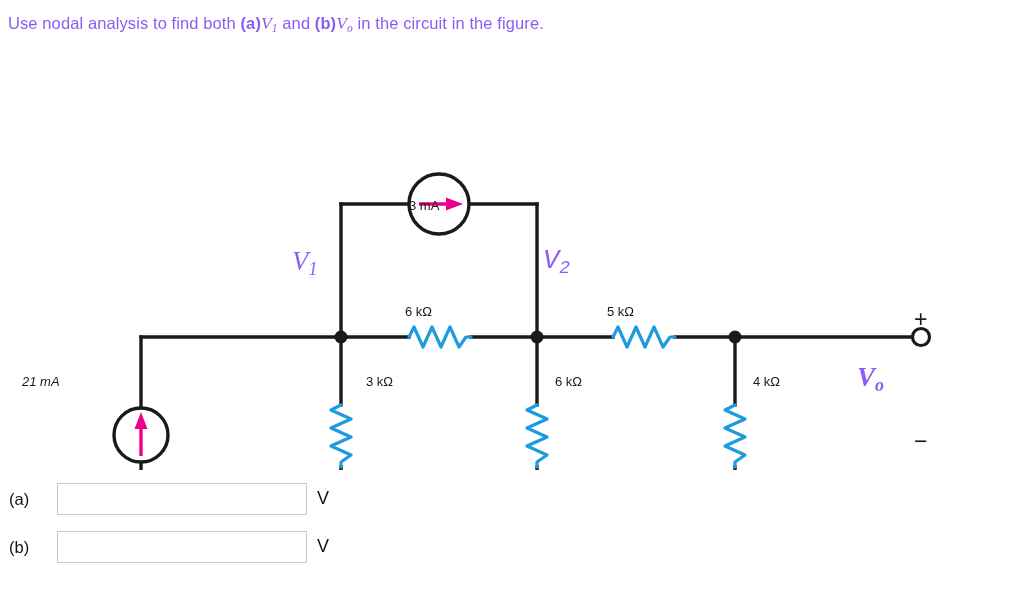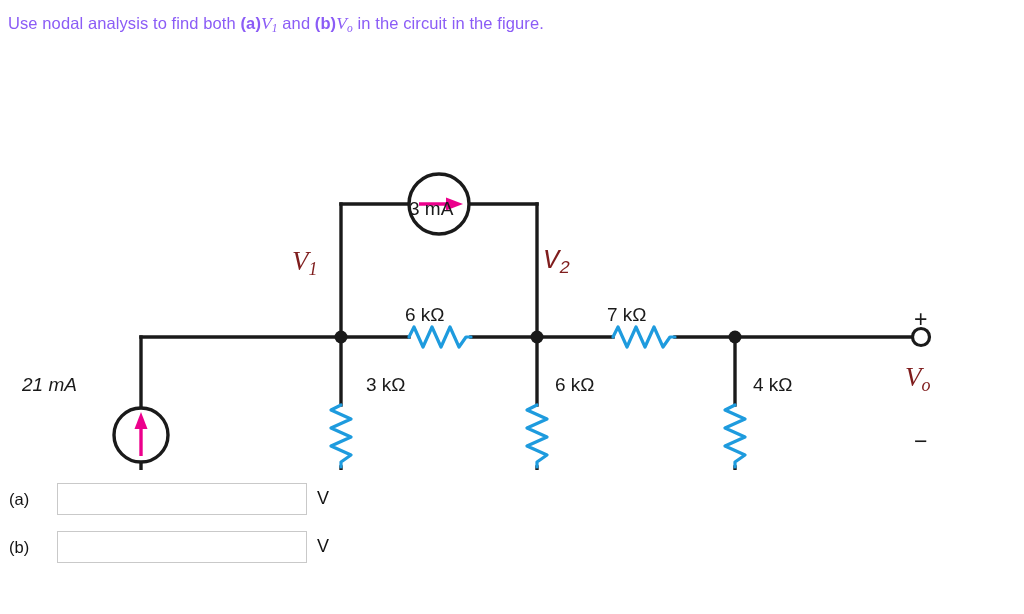--- a/index.html
+++ b/index.html
@@ -46,30 +46,30 @@
     left: 0;
     top: 50px;
     width: 1024px;
     height: 420px;
   }
   #circuit-svg { display: block; }
 
   .fig-label {
     position: absolute;
     font-family: "Liberation Sans", sans-serif;
-    font-size: 19px;
+    font-size: 13px;
     color: #1a1a1a;
     white-space: nowrap;
   }
   .node-label {
     position: absolute;
     font-family: "Liberation Serif", serif;
     font-style: italic;
     font-size: 27px;
-    color: #7f1d1d;
+    color: #8b5cf6;
     white-space: nowrap;
   }
   .node-label .sub {
     font-size: 18px;
     vertical-align: -0.3em;
   }
   .sign-label {
     position: absolute;
     font-family: "Liberation Sans", sans-serif;
     font-size: 23px;
@@ -189,41 +189,41 @@
       <circle cx="921" cy="434" r="8.5" fill="#ffffff" stroke="#1a1a1a" stroke-width="3.2"></circle>
     </g>
   </svg>
 
   <div class="fig-label" style="left:22px; top:324px;font-style:italic;">21 mA</div>
 
   <div class="fig-label" style="left:409px; top:148px;">3 mA</div>
 
   <div class="fig-label" style="left:405px; top:254px;">6 kΩ</div>
 
-  <div class="fig-label" style="left:607px; top:254px;">7 kΩ</div>
+  <div class="fig-label" style="left:607px; top:254px;">5 kΩ</div>
 
   <div class="fig-label" style="left:366px; top:324px;">3 kΩ</div>
 
   <div class="fig-label" style="left:555px; top:324px;">6 kΩ</div>
 
   <div class="fig-label" style="left:753px; top:324px;">4 kΩ</div>
 
   <div class="node-label" style="left:292px; top:196px;">
     <span>V</span><span class="sub">1</span>
   </div>
 
   <div class="node-label" style="left:543px; top:196px;font-family:Liberation Mono, monospace;">
     <span>V</span><span class="sub">2</span>
   </div>
 
   <div class="sign-label" style="left:914px; top:256px;">+</div>
 
   <div class="sign-label" style="left:914px; top:378px;">−</div>
 
-  <div class="node-label" style="left:905px; top:312px;">
+  <div class="node-label" style="left:857px; top:312px;font-weight:bold;">
     <span>V</span><span class="sub">o</span>
   </div>
 </div>
 
 <div id="answers">
 
   <div class="answer-row">
     <span class="answer-tag">(a)</span>
     <input class="answer-input" type="text" value="" style="">
     <span class="answer-unit">V</span>

